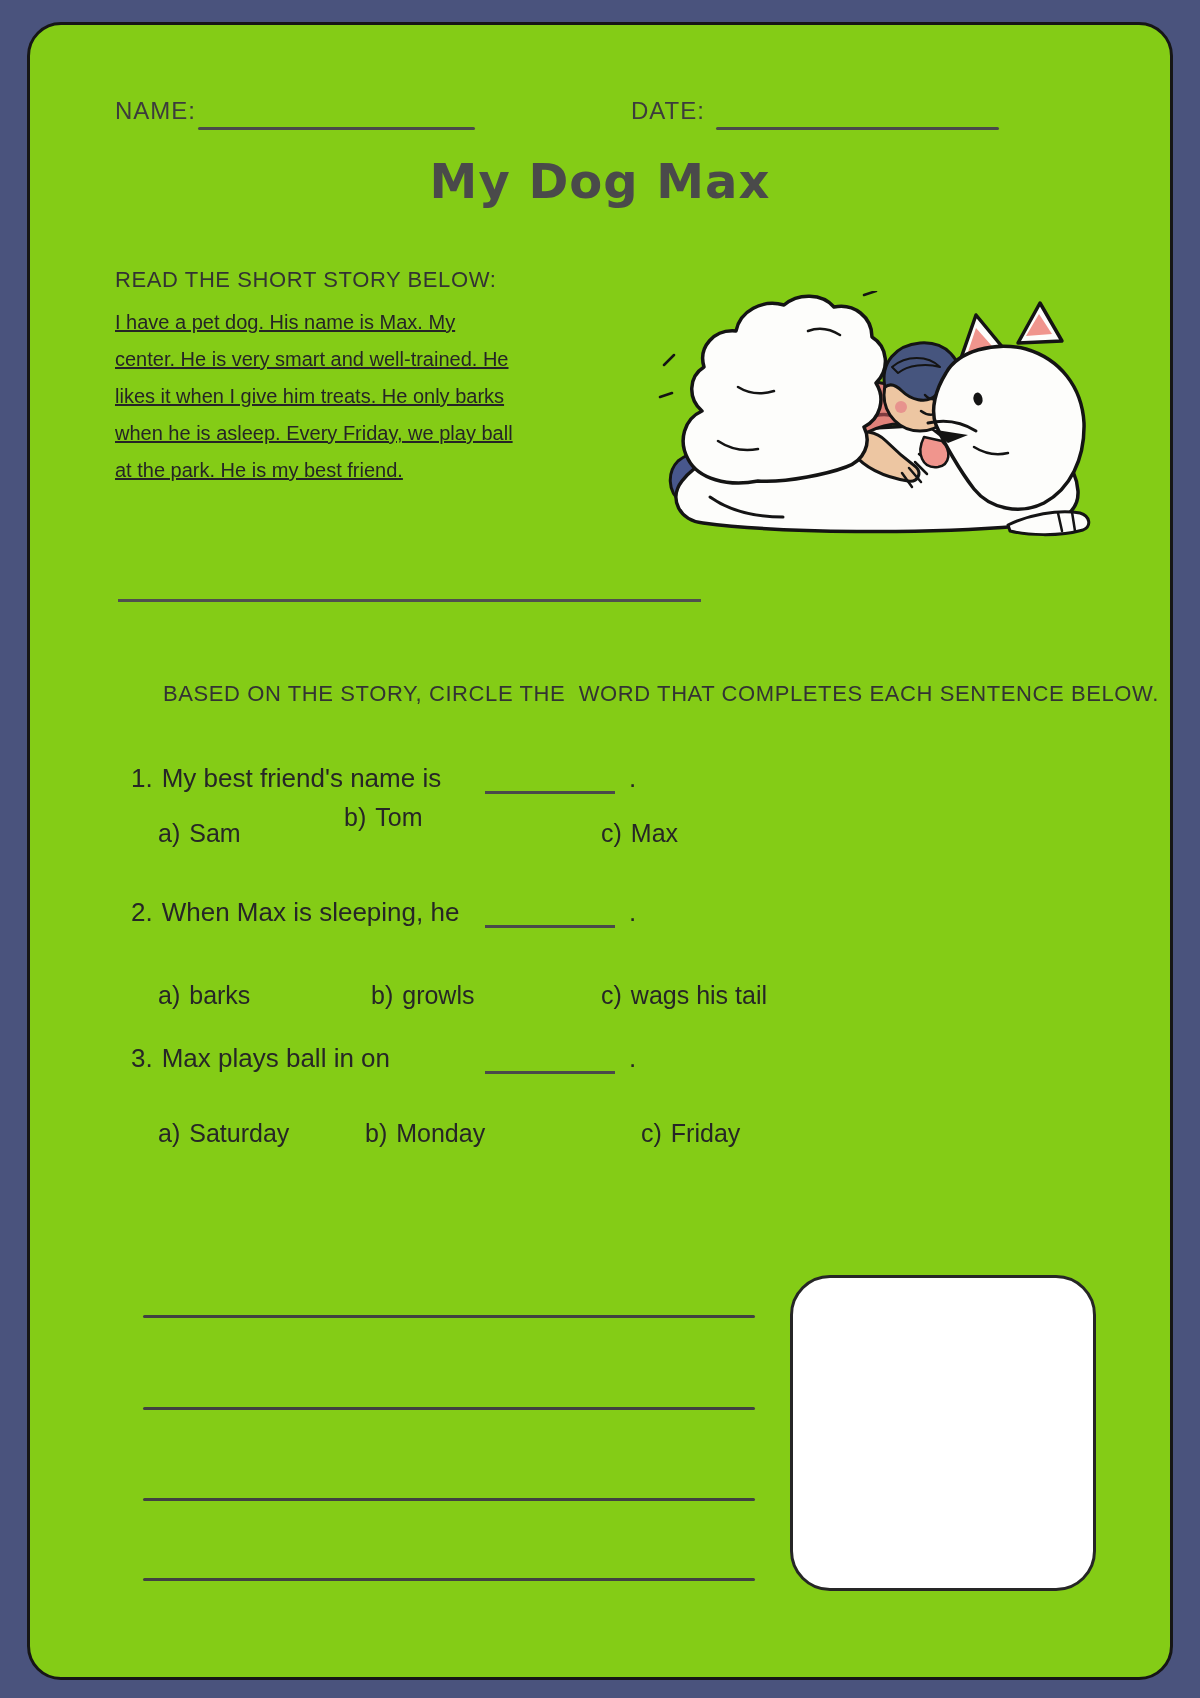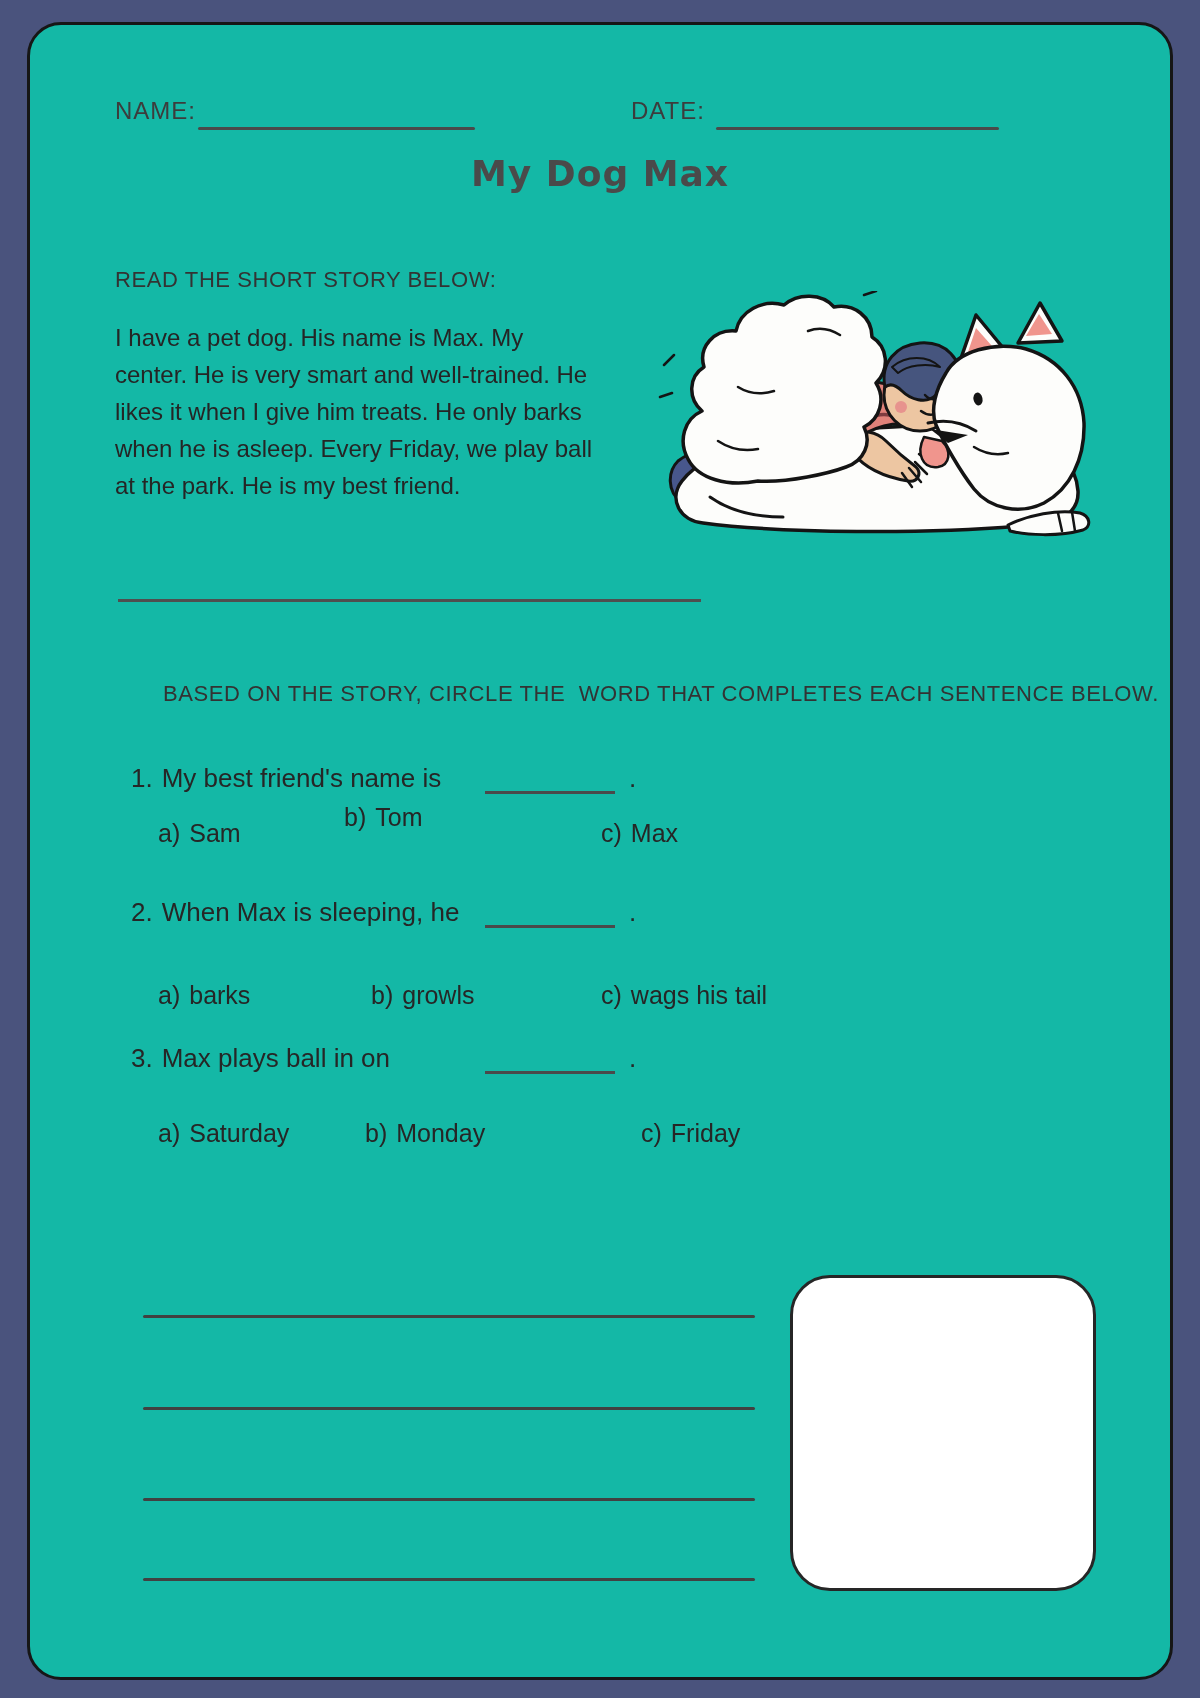--- a/index.html
+++ b/index.html
@@ -1,25 +1,25 @@
 <!DOCTYPE html>
 <html><head>
 <meta charset="utf-8">
 <style>
   html,body{margin:0;padding:0;}
   .stage{position:relative;width:1200px;height:1698px;background:#4a537d;overflow:hidden;
          font-family:"Liberation Sans",sans-serif;color:#2b2b2b;}
-  .card{position:absolute;left:27px;top:22px;width:1146px;height:1658px;background:#14b8a6;
+  .card{position:absolute;left:27px;top:22px;width:1146px;height:1658px;background:#84cc16;
         border:3px solid #161616;border-radius:34px;box-sizing:border-box;}
   .lbl{position:absolute;font-size:24px;letter-spacing:1px;color:#3c3c3c;}
   .fill-line{position:absolute;height:3px;background:#4a4a4a;border-radius:2px;}
   .title{position:absolute;left:0;right:0;top:128px;text-align:center;
-         font-family:"DejaVu Sans",sans-serif;font-weight:800;font-size:36px;color:#4a4a4a;letter-spacing:1px;}
+         font-family:"DejaVu Sans",sans-serif;font-weight:800;font-size:48px;color:#4a4a4a;letter-spacing:1px;}
   .sec-head{position:absolute;font-size:22px;letter-spacing:.6px;color:#333333;white-space:pre-wrap;}
-  .story{position:absolute;left:85px;top:294px;font-size:24px;line-height:37px;color:#252525;}
+  .story{position:absolute;left:85px;top:279px;font-size:20px;line-height:37px;color:#252525;text-decoration:underline;}
   .story div{white-space:nowrap;}
   .rule{position:absolute;left:88px;top:574px;width:583px;height:3px;background:#4f4f4f;}
   .q-text{position:absolute;left:101px;font-size:26px;color:#262626;white-space:nowrap;}
   .q-num{margin-right:9px;}
   .blank{position:absolute;left:455px;width:130px;height:3px;background:#4a4a4a;}
   .dot{position:absolute;left:599px;font-size:26px;color:#262626;}
   .opt{position:absolute;font-size:25px;color:#262626;white-space:nowrap;}
   .opt .ol{margin-right:9px;}
   .wline{position:absolute;left:113px;width:612px;height:3px;background:#414141;border-radius:2px;}
   .drawbox{position:absolute;left:760px;top:1250px;width:306px;height:316px;border:3px solid #262626;

